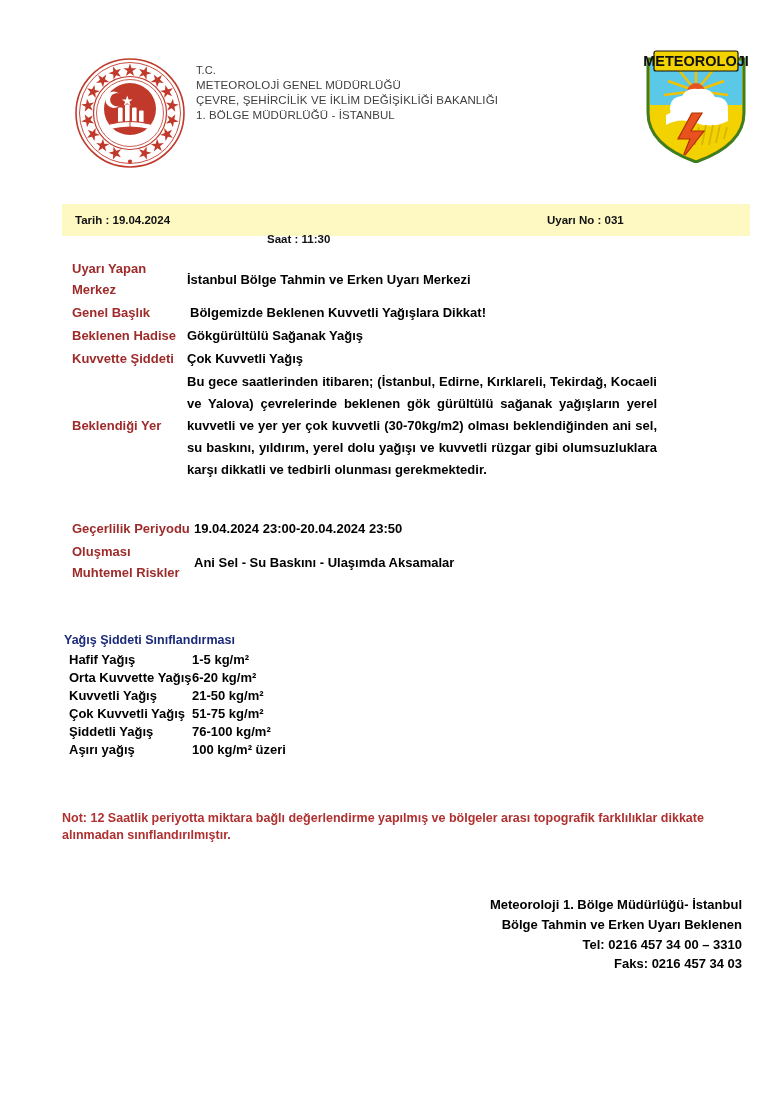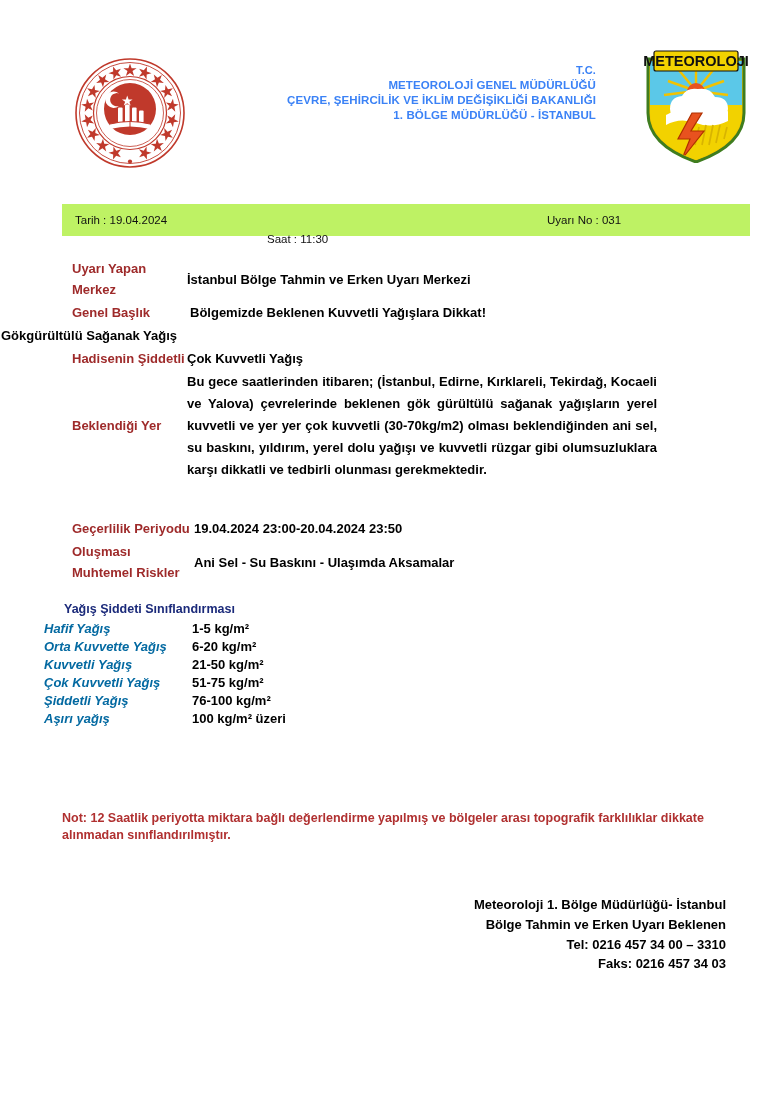--- a/index.html
+++ b/index.html
@@ -29,23 +29,23 @@
     top: 57px;
     width: 112px;
     height: 112px;
   }
 
   .header-titles {
     position: absolute;
     left: 196px;
     top: 63px;
     width: 400px;
-    text-align: right;
-    color: #3b82f6;
-    font-weight: bold;
+    text-align: left;
+    color: #404040;
+    font-weight: normal;
     line-height: 1.32;
   }
   .header-titles .tline {
     font-size: 11.5px;
     letter-spacing: 0.1px;
     white-space: nowrap;
   }
   .header-titles .tline.tc {
     font-size: 11px;
   }
@@ -59,26 +59,26 @@
     text-align: right;
   }
 
   
   .info-bar {
     position: absolute;
     left: 62px;
     top: 204px;
     width: 688px;
     height: 32px;
-    background: #bef264;
+    background: #fef9c3;
     display: flex;
     align-items: center;
     color: #111111;
     font-size: 11.5px;
-    font-weight: normal;
+    font-weight: bold;
   }
   .info-bar .cell-date { margin-left: 13px; width: 192px; }
   .info-bar .cell-time { width: 280px; margin-top: 37px; }
   .info-bar .cell-no   { }
 
   
   .fields {
     position: absolute;
     left: 0;
     top: 258px;
@@ -119,44 +119,43 @@
     left: 0;
     top: 518px;
     width: 770px;
   }
   .fields-2 .flabel { width: 190px; }
 
   
   .classification {
     position: absolute;
     left: 0;
-    top: 602px;
+    top: 633px;
     width: 770px;
   }
   .class-title {
     padding-left: 64px;
     color: #1b2a7a;
     font-weight: bold;
     font-size: 12.5px;
     margin-bottom: 5px;
   }
   .crow {
     display: flex;
     align-items: baseline;
     margin-bottom: 3px;
   }
   .clabel {
     width: 192px;
-    padding-left: 44px;
+    padding-left: 69px;
     box-sizing: border-box;
-    color: #0369a1;
+    color: #000000;
     font-weight: bold;
     font-size: 13px;
     flex: none;
-    font-style: italic;
   }
   .cvalue {
     color: #000000;
     font-weight: bold;
     font-size: 13px;
   }
 
   .note {
     position: absolute;
     left: 62px;
@@ -164,21 +163,21 @@
     width: 650px;
     color: #b03030;
     font-weight: bold;
     font-size: 12.5px;
     line-height: 1.38;
   }
 
   
   .footer {
     position: absolute;
-    right: 44px;
+    right: 28px;
     top: 895px;
     text-align: right;
     color: #000000;
     font-weight: bold;
     font-size: 13px;
     line-height: 1.52;
   }
 </style>
 </head>
 <body>
@@ -288,24 +287,25 @@
 <div class="fields">
   <div class="frow">
     <div class="flabel">Uyarı Yapan Merkez</div>
     <div class="fvalue">İstanbul Bölge Tahmin ve Erken Uyarı Merkezi</div>
   </div>
   <div class="frow">
     <div class="flabel">Genel Başlık</div>
     <div class="fvalue indent">Bölgemizde Beklenen Kuvvetli Yağışlara Dikkat!</div>
   </div>
   <div class="frow">
+    <div class="flabel">Beklenen Hadise</div>
     <div class="fvalue">Gökgürültülü Sağanak Yağış</div>
   </div>
   <div class="frow">
-    <div class="flabel">Hadisenin Şiddetli</div>
+    <div class="flabel">Kuvvette Şiddeti</div>
     <div class="fvalue">Çok Kuvvetli Yağış</div>
   </div>
   <div class="frow">
     <div class="flabel">Beklendiği Yer</div>
     <div class="fvalue para">Bu gece saatlerinden itibaren; (İstanbul, Edirne, Kırklareli, Tekirdağ, Kocaeli ve Yalova) çevrelerinde beklenen gök gürültülü sağanak yağışların yerel kuvvetli ve yer yer çok kuvvetli (30-70kg/m2) olması beklendiğinden ani sel, su baskını, yıldırım, yerel dolu yağışı ve kuvvetli rüzgar gibi olumsuzluklara karşı dikkatli ve tedbirli olunması gerekmektedir.</div>
   </div>
 </div>
 
 <div class="fields-2">
   <div class="frow">

